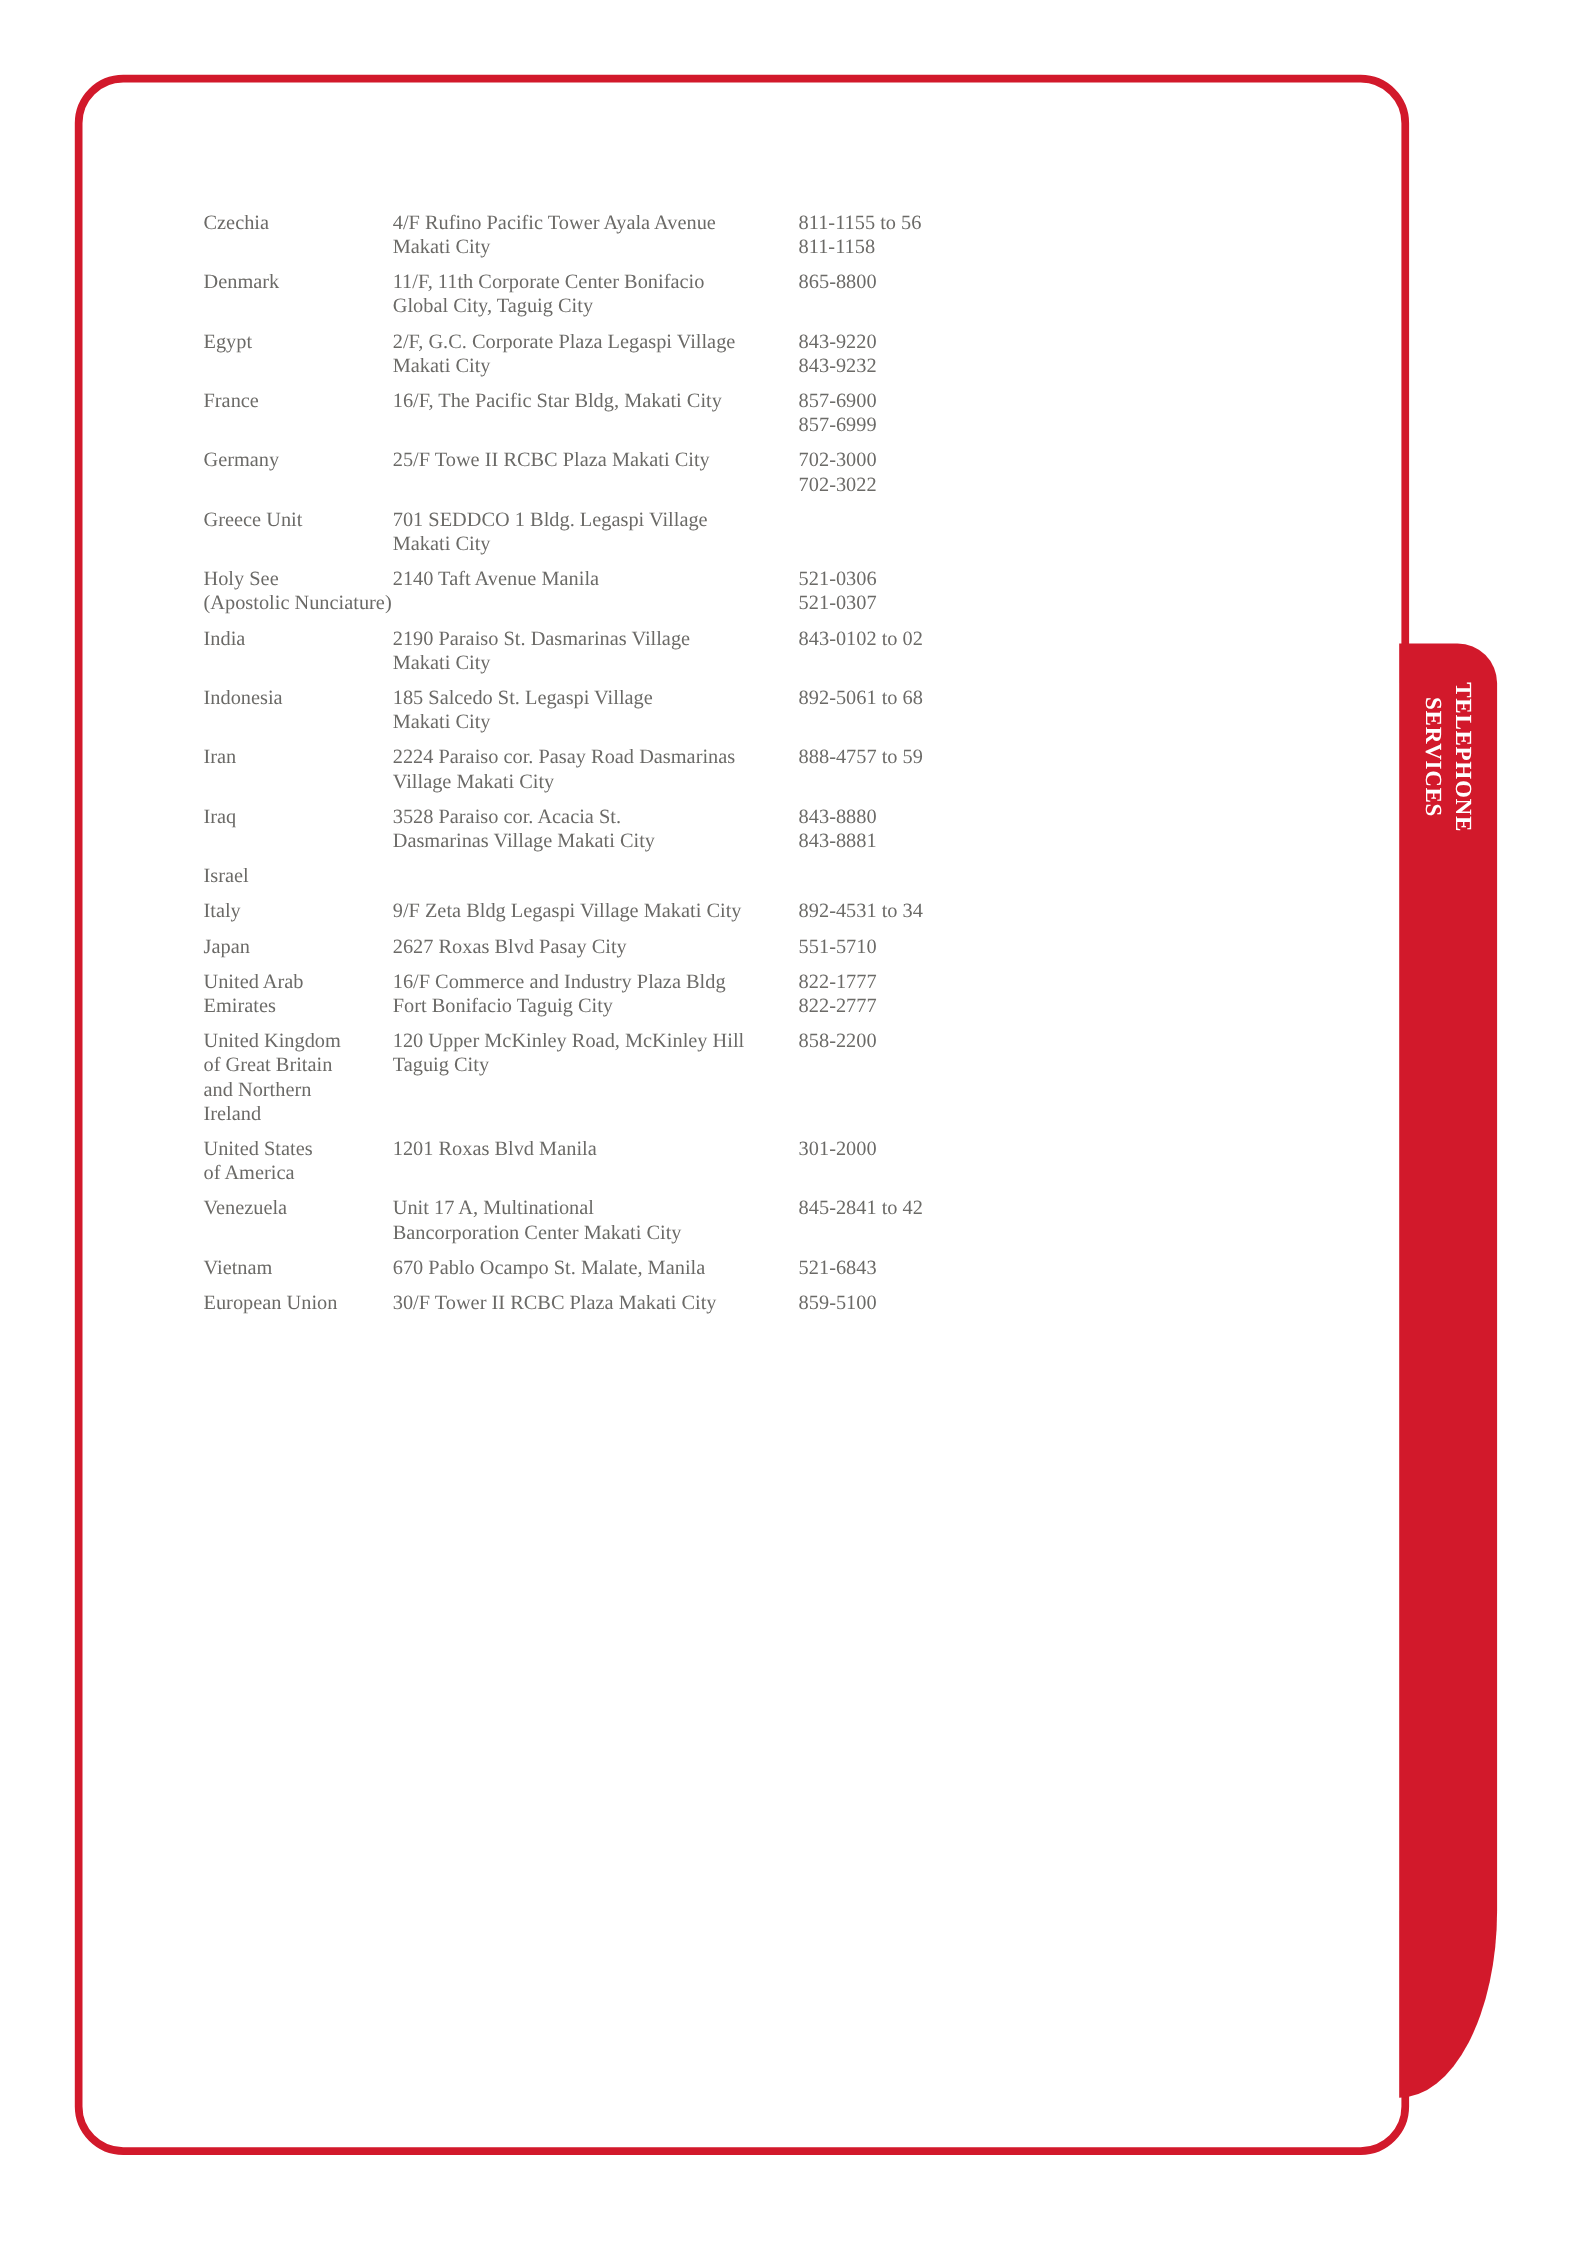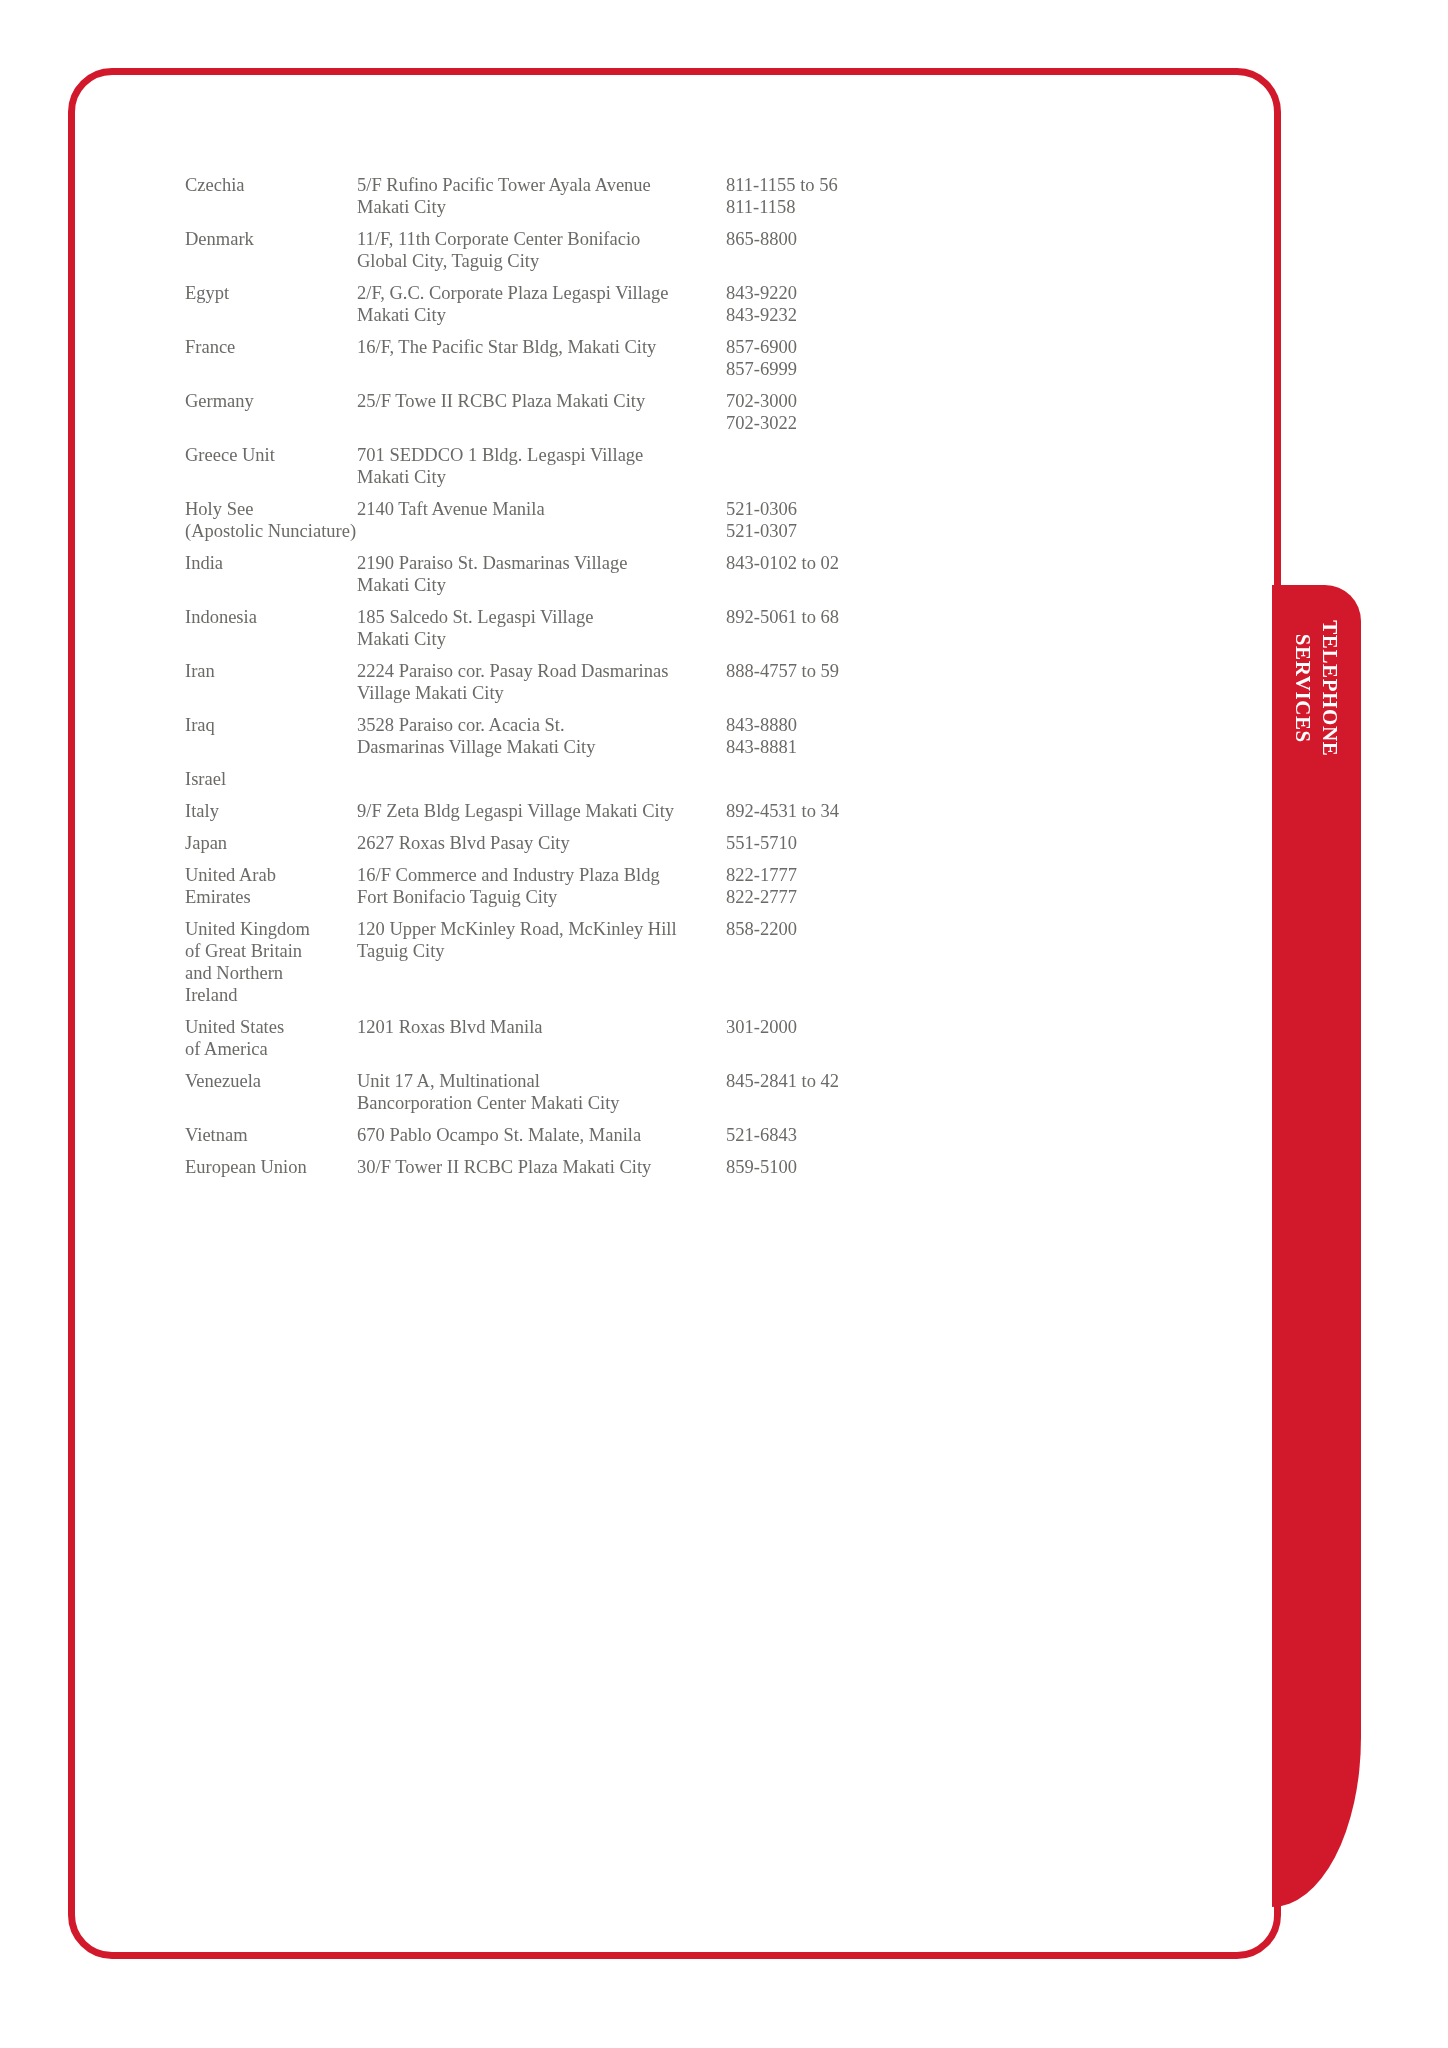--- a/index.html
+++ b/index.html
@@ -48,21 +48,21 @@
     font-weight: bold;
     font-size: 21px;
     line-height: 1.3;
     letter-spacing: 0.6px;
     text-align: center;
     white-space: pre-line;
   }
   
   .directory {
     position: absolute;
-    left: 185px; top: 174px;
+    left: 185px; top: 192px;
     width: 960px;
     color: var(--ink);
     font-size: 18.5px;
   }
   .row {
     display: grid;
     grid-template-columns: 172px 369px 1fr;
     margin-bottom: 10px;
     line-height: 22px;
   }
@@ -73,21 +73,21 @@
 </head>
 <body>
 
 <div class="canvas">
 
   <div class="page-frame"></div>
 
   <div class="directory">
   <div class="row">
     <div class="cell">Czechia</div>
-    <div class="cell">5/F Rufino Pacific Tower Ayala Avenue
+    <div class="cell">4/F Rufino Pacific Tower Ayala Avenue
 Makati City</div>
     <div class="cell">811-1155 to 56
 811-1158</div>
   </div>
 
   <div class="row">
     <div class="cell">Denmark</div>
     <div class="cell">11/F, 11th Corporate Center Bonifacio
 Global City, Taguig City</div>
     <div class="cell">865-8800</div>

